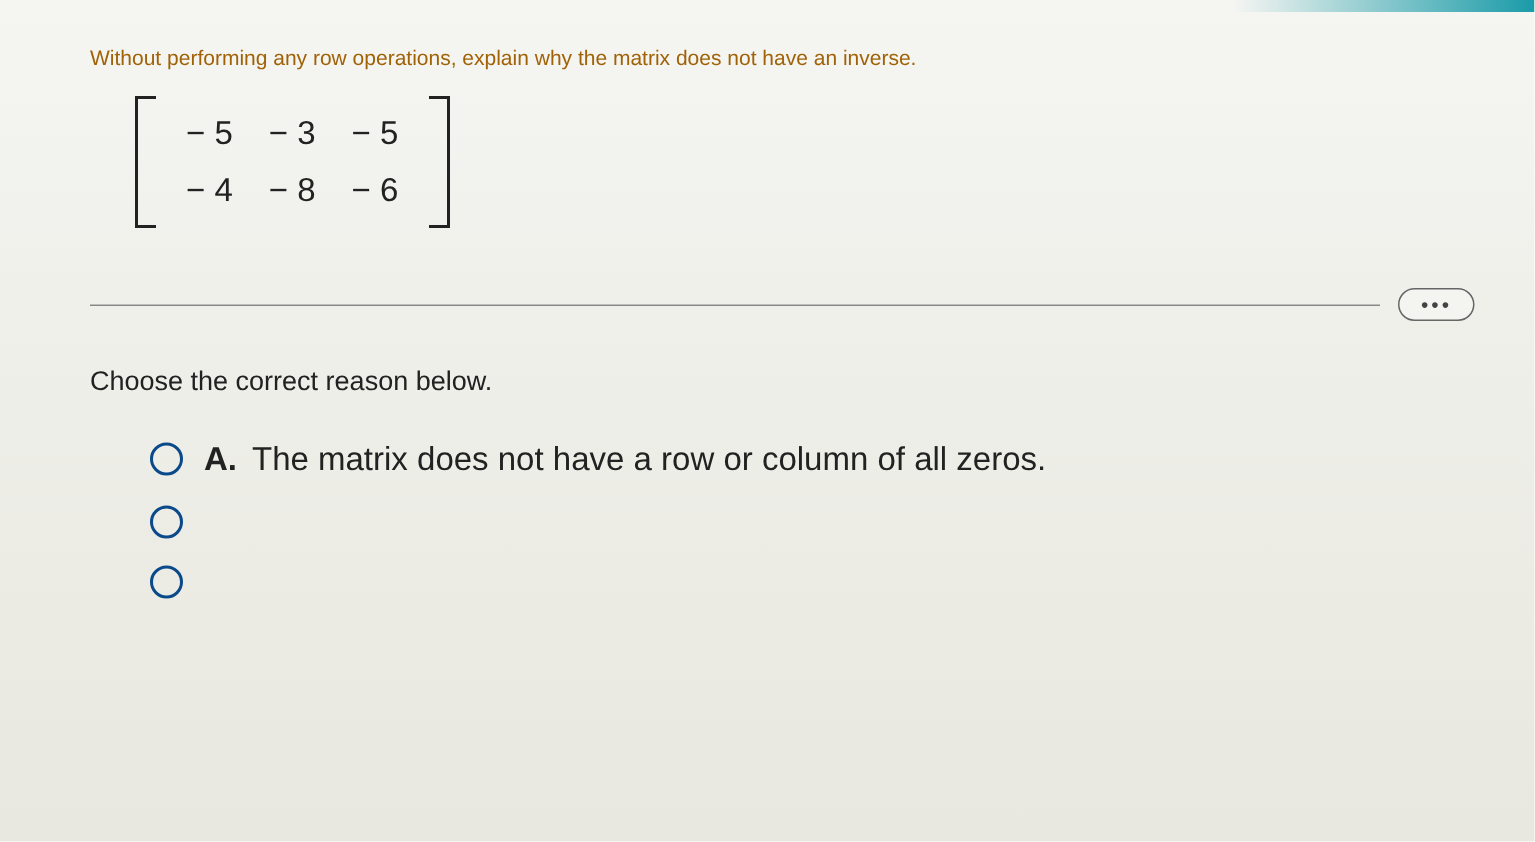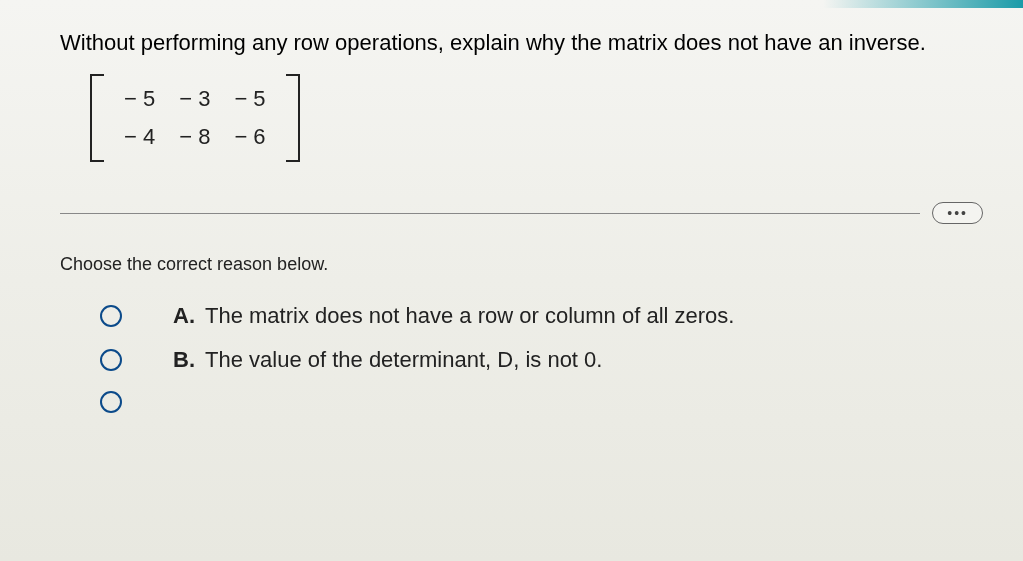--- a/index.html
+++ b/index.html
@@ -18,22 +18,22 @@
     }
     .top-accent {
       position: absolute;
       top: 0;
       right: 0;
       width: 200px;
       height: 8px;
       background: linear-gradient(90deg, transparent, #1a9ba8);
     }
     .question-text {
-      font-size: 22px;
-      color: #000000;
+      font-size: 14px;
+      color: #a16207;
       margin-bottom: 18px;
       margin-top: 10px;
     }
     .matrix-wrap {
       display: inline-flex;
       align-items: stretch;
       margin-left: 30px;
       margin-bottom: 30px;
     }
     .bracket-left, .bracket-right {
@@ -97,21 +97,20 @@
       color: #222;
       margin-bottom: 28px;
     }
     .options {
       margin-left: 40px;
     }
     .option-row {
       display: flex;
       align-items: center;
       margin-bottom: 18px;
-      gap: 37px;
     }
     .radio {
       appearance: none;
       width: 22px;
       height: 22px;
       border: 2.5px solid #0b4a8a;
       border-radius: 50%;
       margin-right: 14px;
       flex-shrink: 0;
       background: transparent;
@@ -166,23 +165,20 @@
 
 <div class="options">
   <div class="option-row">
     <input type="radio" name="answer" class="radio" style="">
     <span class="option-label">
       <span class="option-letter">A.</span><span>The matrix does not have a row or column of all zeros.</span>
     </span>
   </div>
   <div class="option-row">
     <input type="radio" name="answer" class="radio" style="">
-    <span class="option-label">
-      <span class="option-letter">B.</span><span>The value of the determinant, D, is not 0.</span>
-    </span>
   </div>
   <div class="option-row">
     <input type="radio" name="answer" class="radio" style="">
   </div>
 </div>
 
 
 
 
 </body></html>

